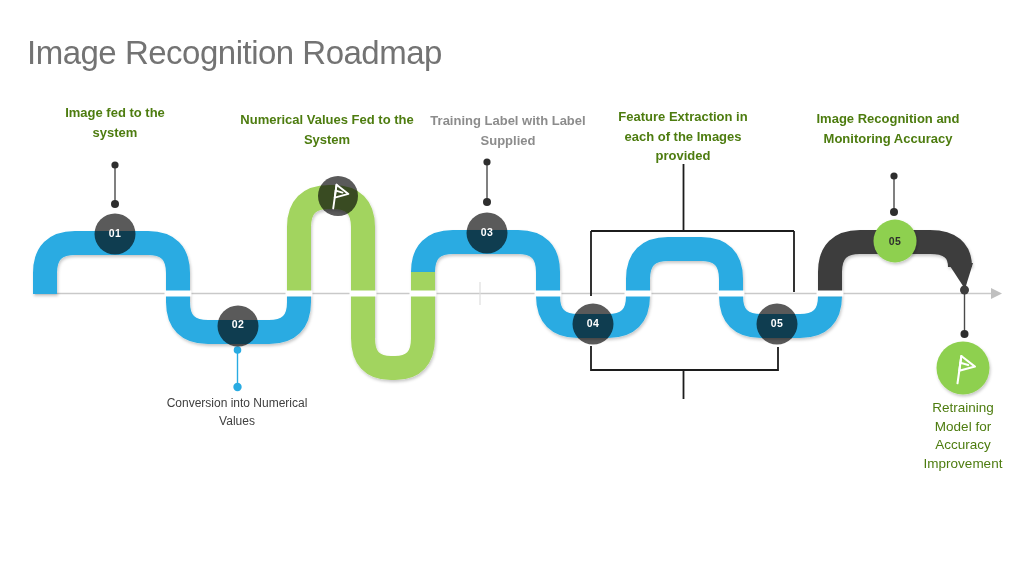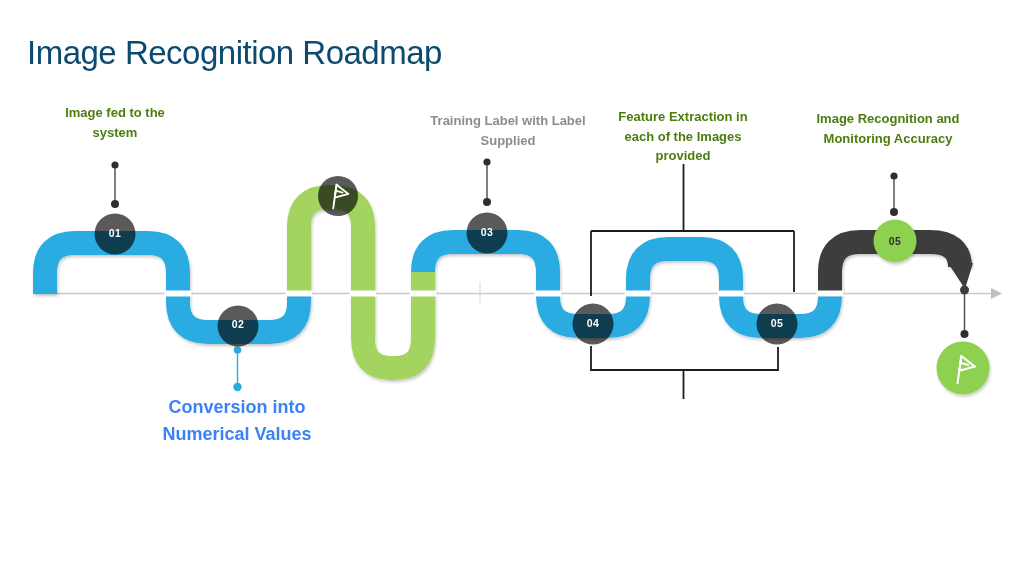--- a/index.html
+++ b/index.html
@@ -2,29 +2,29 @@
 <html><head>
 <meta charset="utf-8">
 <style>
   html,body{margin:0;padding:0;background:#fff;}
   .stage{
     position:relative;width:1024px;height:576px;background:#ffffff;overflow:hidden;
     font-family:"Liberation Sans","DejaVu Sans",sans-serif;
   }
   .page-title{
     position:absolute;left:27px;top:34px;font-size:33px;font-weight:500;
-    color:#0c4a6e;letter-spacing:-0.5px;white-space:nowrap;
+    color:#737373;letter-spacing:-0.5px;white-space:nowrap;
   }
   .diagram-svg{position:absolute;left:0;top:0;}
   .lbl{
     position:absolute;transform:translateX(-50%);text-align:center;
     font-size:13px;line-height:1.5;color:#4d7c0f;font-weight:600;
   }
   .lbl.gray{color:#8c8c8c;}
-  .lbl.boldblack{color:#3b82f6;font-weight:700;font-size:18px;}
+  .lbl.boldblack{color:#404040;font-weight:400;font-size:12px;}
   .lbl.plain{font-weight:400;}
   .lbl.pattern{font-size:14.5px;line-height:1.42;}
   .lbl.retrain{font-size:13.5px;line-height:1.38;}
   svg text.num{
     fill:#ffffff;font-family:"Liberation Sans","DejaVu Sans",sans-serif;
     font-size:10.5px;font-weight:bold;letter-spacing:.4px;text-anchor:middle;
   }
   svg text.num.darktxt{fill:#2e2e2e;}
 </style>
 </head>
@@ -137,18 +137,20 @@
       <circle cx="963" cy="368" r="26.5" filter="url(#sh)" fill="#8ed04f"></circle>
       <g transform="translate(963,369) rotate(8) scale(1.15)" stroke="#ffffff" stroke-width="1.8" fill="none" stroke-linecap="round" stroke-linejoin="round">
         <line x1="-3" y1="13" x2="-3" y2="-11"></line>
         <path d="M -3 -11 L 10 -3.5 L -3 2 Z"></path>
         <line x1="-3" y1="-5" x2="4" y2="-4"></line>
       </g>
     </g>
   </svg>
 
   <div class="lbl" style="left:115px;top:103px;width:130px;">Image fed to the system</div>
+  <div class="lbl" style="left:327px;top:110px;width:175px;">Numerical Values Fed to the System</div>
   <div class="lbl gray" style="left:508px;top:111px;width:165px;">Training Label with Label Supplied</div>
   <div class="lbl" style="left:683px;top:107px;width:160px;">Feature Extraction in each of the Images provided</div>
   <div class="lbl" style="left:888px;top:109px;width:180px;">Image Recognition and Monitoring Accuracy</div>
   <div class="lbl boldblack" style="left:237px;top:394px;width:150px;">Conversion into Numerical Values</div>
+  <div class="lbl plain retrain" style="left:963px;top:399px;width:100px;">Retraining Model for Accuracy Improvement</div>
 
 </div>
 
 </body></html>

